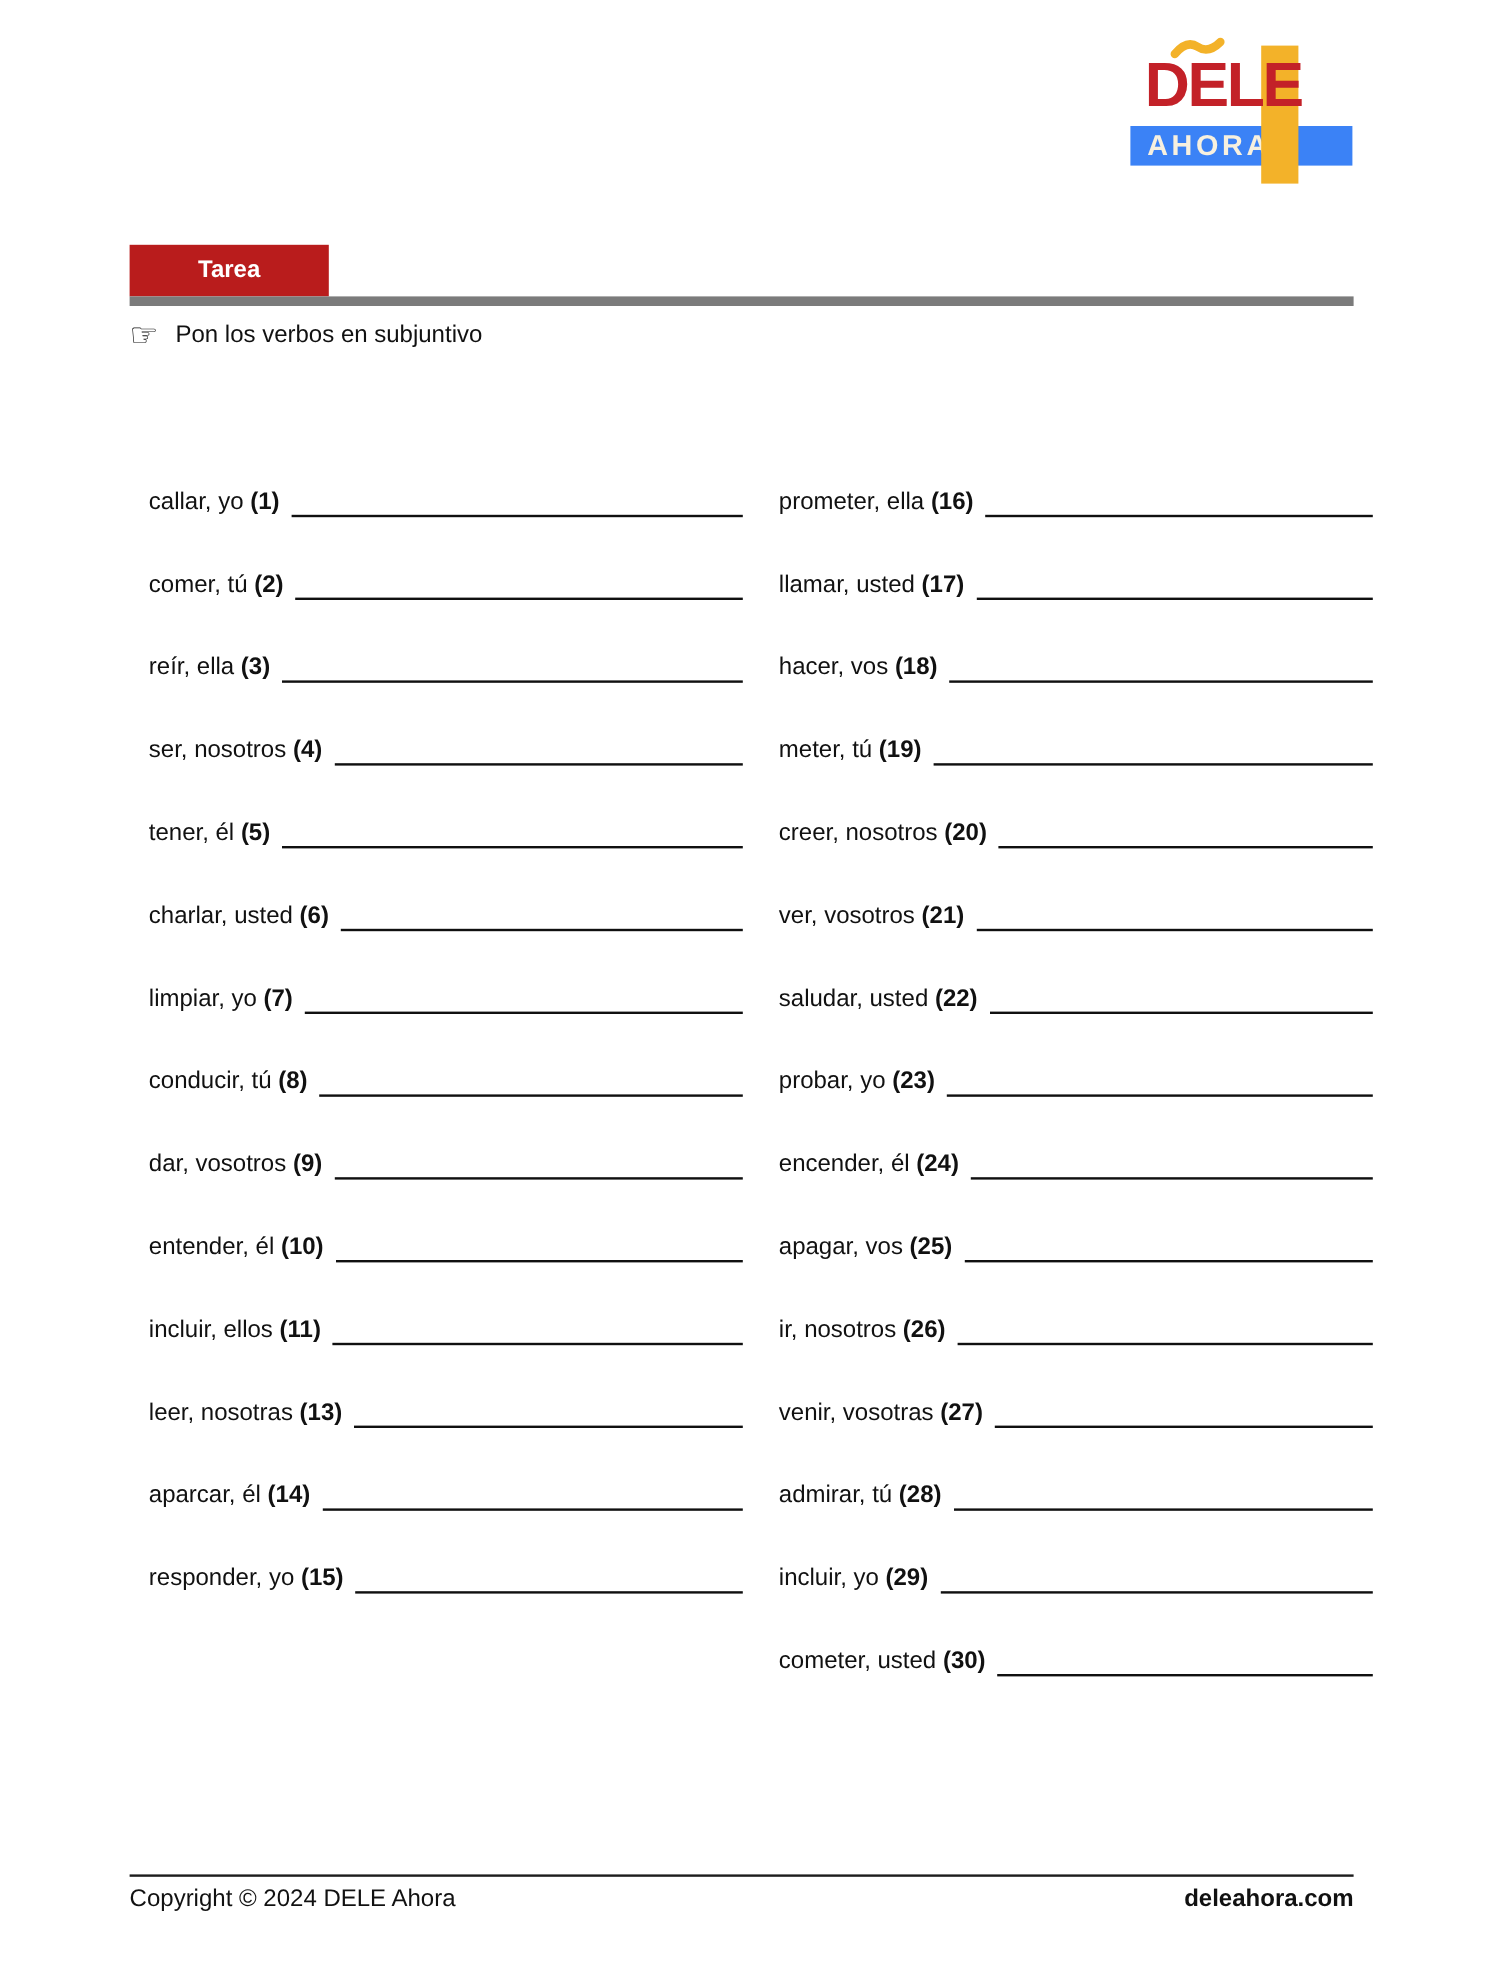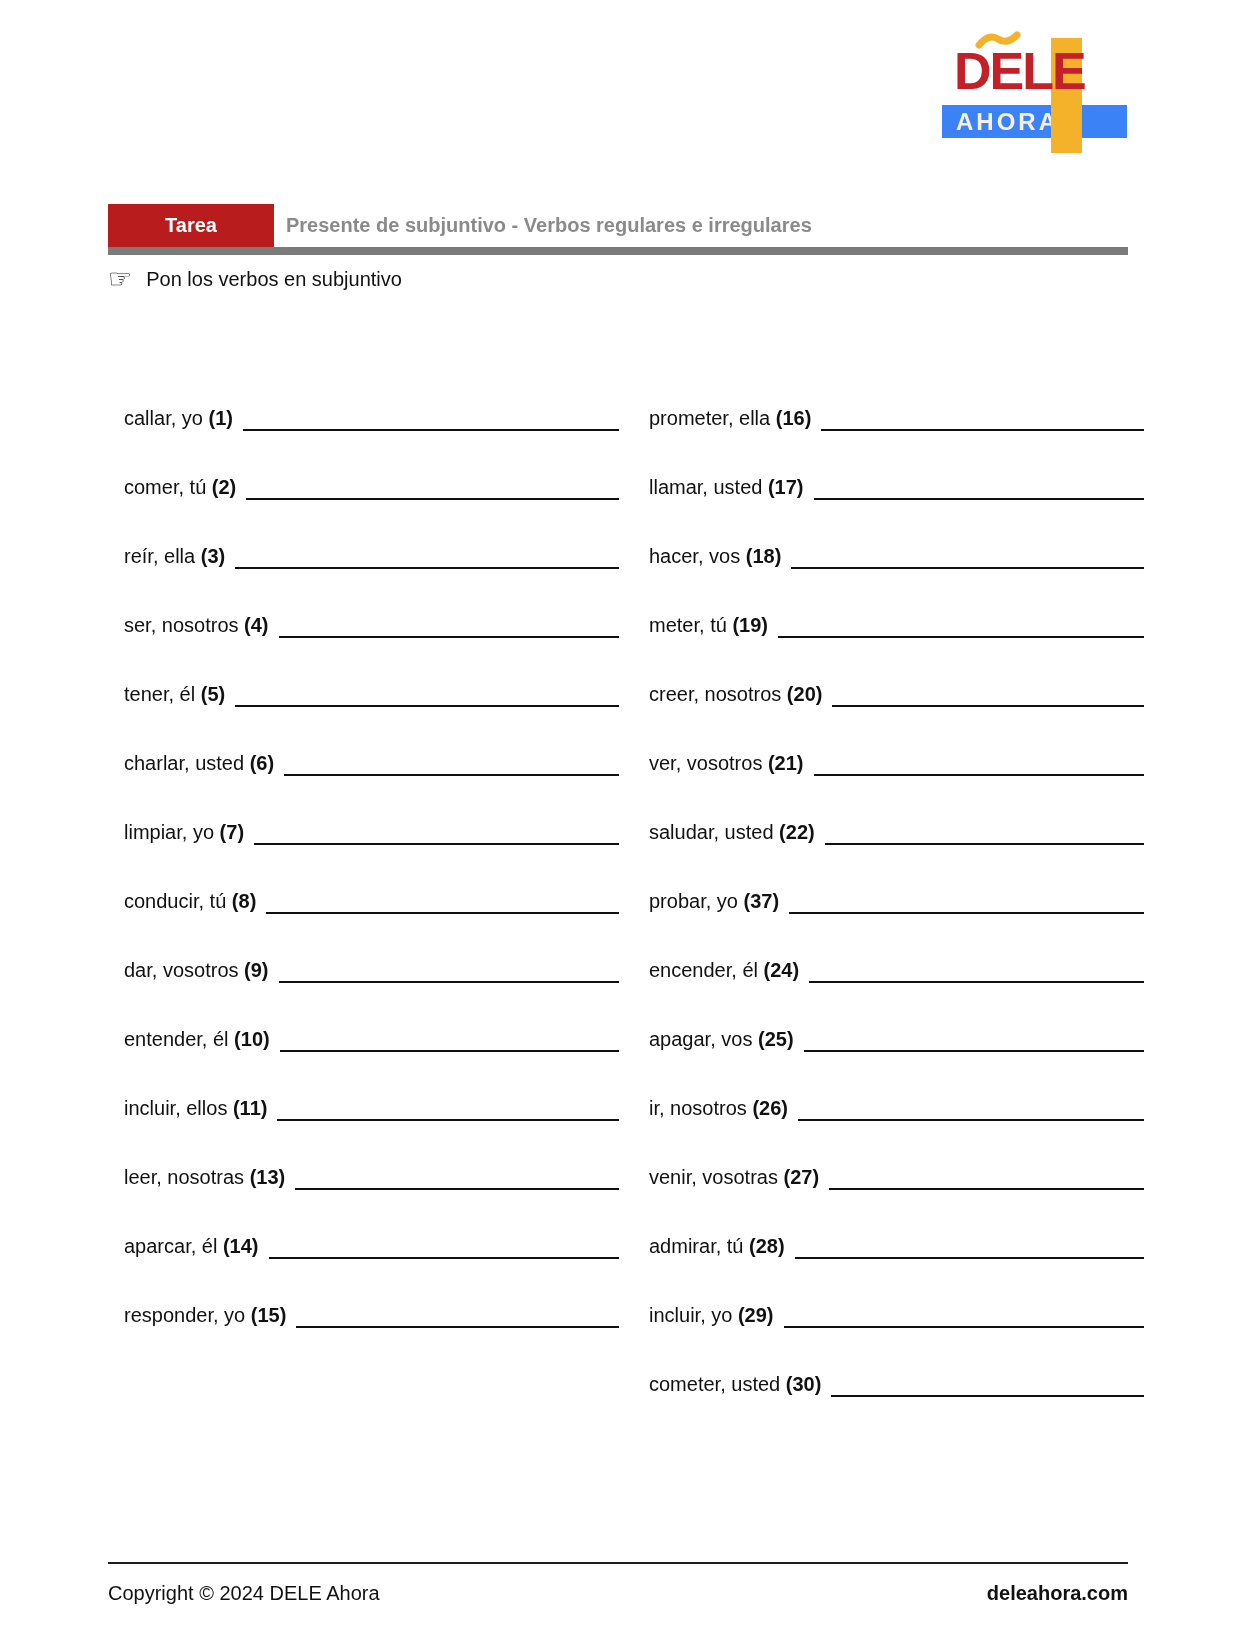--- a/index.html
+++ b/index.html
@@ -62,21 +62,21 @@
   }
   .ex-col { flex:1; display:flex; flex-direction:column; }
   .ex-row { height:69px; display:flex; align-items:center; }
   .ex-label { white-space:nowrap; font-size:20px; line-height:26px; color:#111111; }
   .ex-num { font-weight:bold; }
   .ex-line { flex:1; height:26px; margin-left:10px; border-bottom:2px solid #101010; }
 
   
   .footer {
     position:absolute; left:108px; top:1562px; width:1020px;
-    border-top:2px solid #1d1d1d; padding-top:18px;
+    border-top:2px solid #1d1d1d; padding-top:7px;
     display:flex; justify-content:space-between; align-items:flex-start;
     font-size:20px;
   }
   .footer-site { font-weight:bold; }
 </style>
 </head>
 <body>
 
 <div class="logo">
   <div class="logo-ybar"></div>
@@ -84,21 +84,20 @@
     <span class="logo-ahora">AHORA</span>
   </div>
   <div class="logo-word">DELE</div>
   <svg class="logo-tilde" viewBox="0 0 46 20">
     <path d="M4 15 Q 14 3 23 9 Q 32 15 42 5" stroke="#F3B229" stroke-width="7" fill="none" stroke-linecap="round"></path>
   </svg>
 </div>
 
 <div class="task-header">
   <div class="task-badge">Tarea</div>
-  <div class="task-title">Presente de subjuntivo - Verbos regulares e irregulares</div>
   <div class="task-bar"></div>
 </div>
 
 <div class="instruction">
   <span class="hand-icon">☞</span>
   <span>Pon los verbos en subjuntivo</span>
 </div>
 
 <div class="exercise-grid">
   <div class="ex-col" id="col-left">
@@ -203,21 +202,21 @@
     <span class="ex-label"><span class="ex-verb">ver, vosotros</span> <span class="ex-num">(21)</span></span>
     <span class="ex-line"></span>
   </div>
 
   <div class="ex-row">
     <span class="ex-label"><span class="ex-verb">saludar, usted</span> <span class="ex-num">(22)</span></span>
     <span class="ex-line"></span>
   </div>
 
   <div class="ex-row">
-    <span class="ex-label"><span class="ex-verb">probar, yo</span> <span class="ex-num">(37)</span></span>
+    <span class="ex-label"><span class="ex-verb">probar, yo</span> <span class="ex-num">(23)</span></span>
     <span class="ex-line"></span>
   </div>
 
   <div class="ex-row">
     <span class="ex-label"><span class="ex-verb">encender, él</span> <span class="ex-num">(24)</span></span>
     <span class="ex-line"></span>
   </div>
 
   <div class="ex-row">
     <span class="ex-label"><span class="ex-verb">apagar, vos</span> <span class="ex-num">(25)</span></span>

